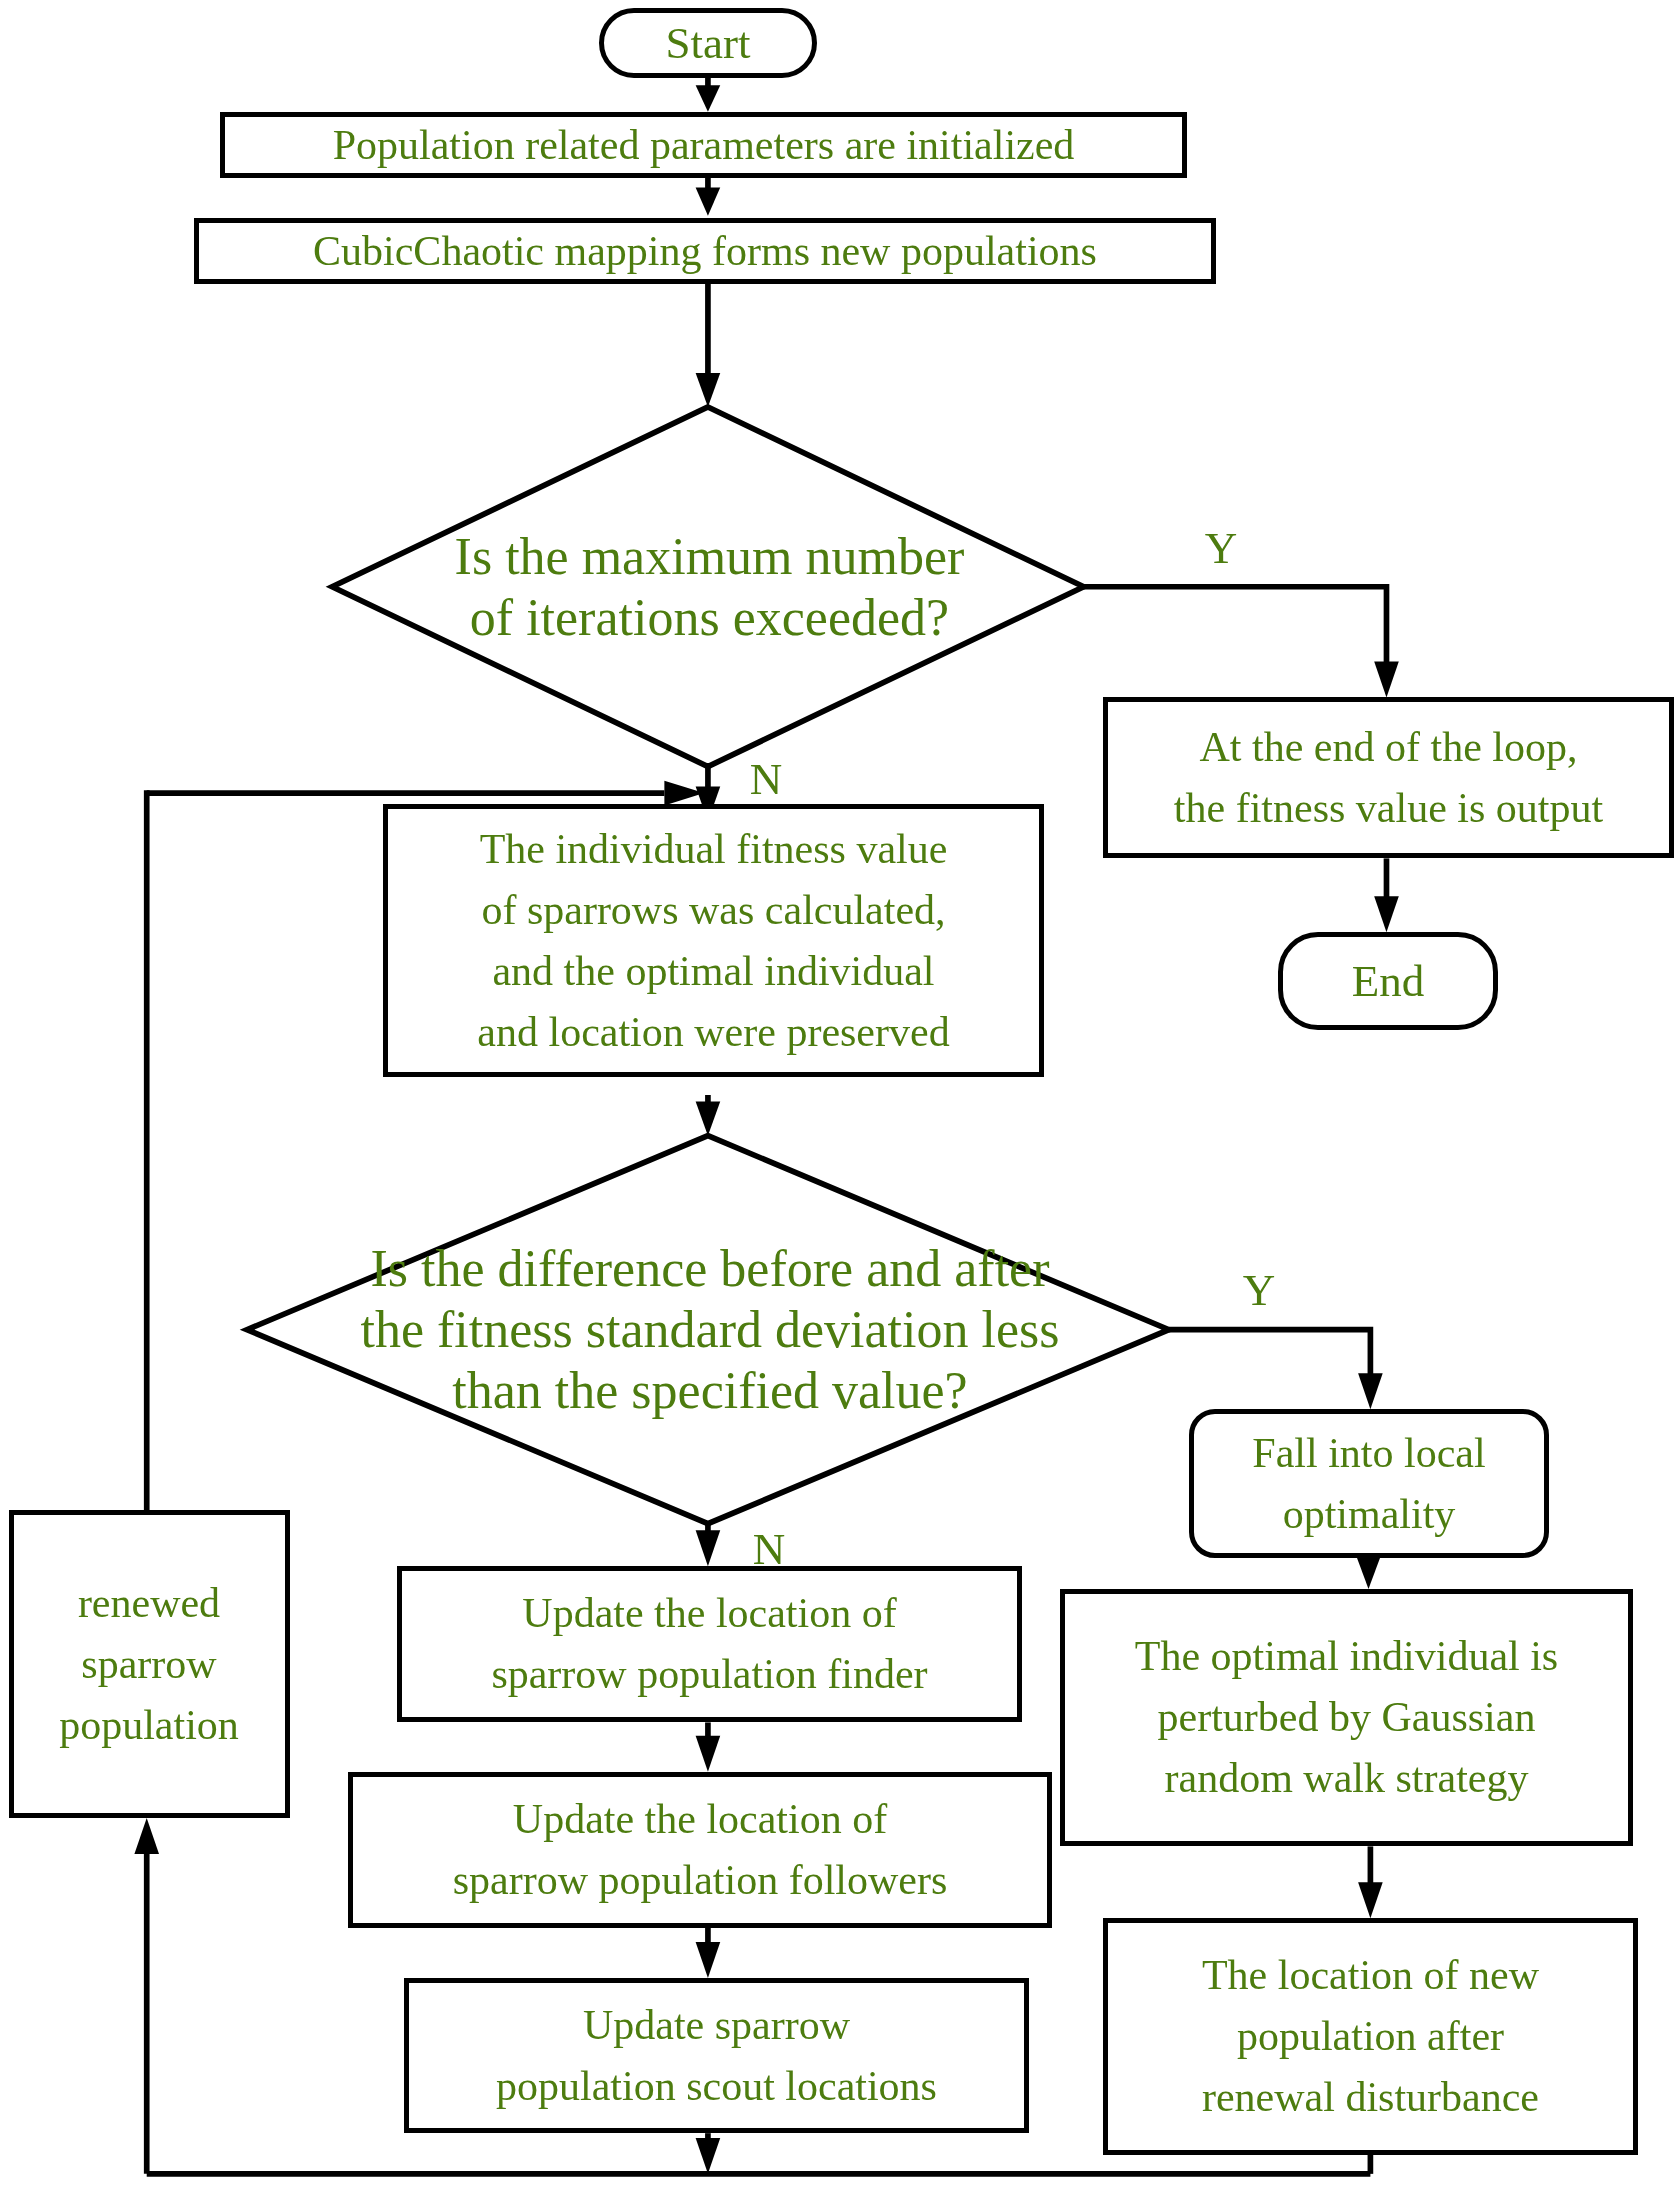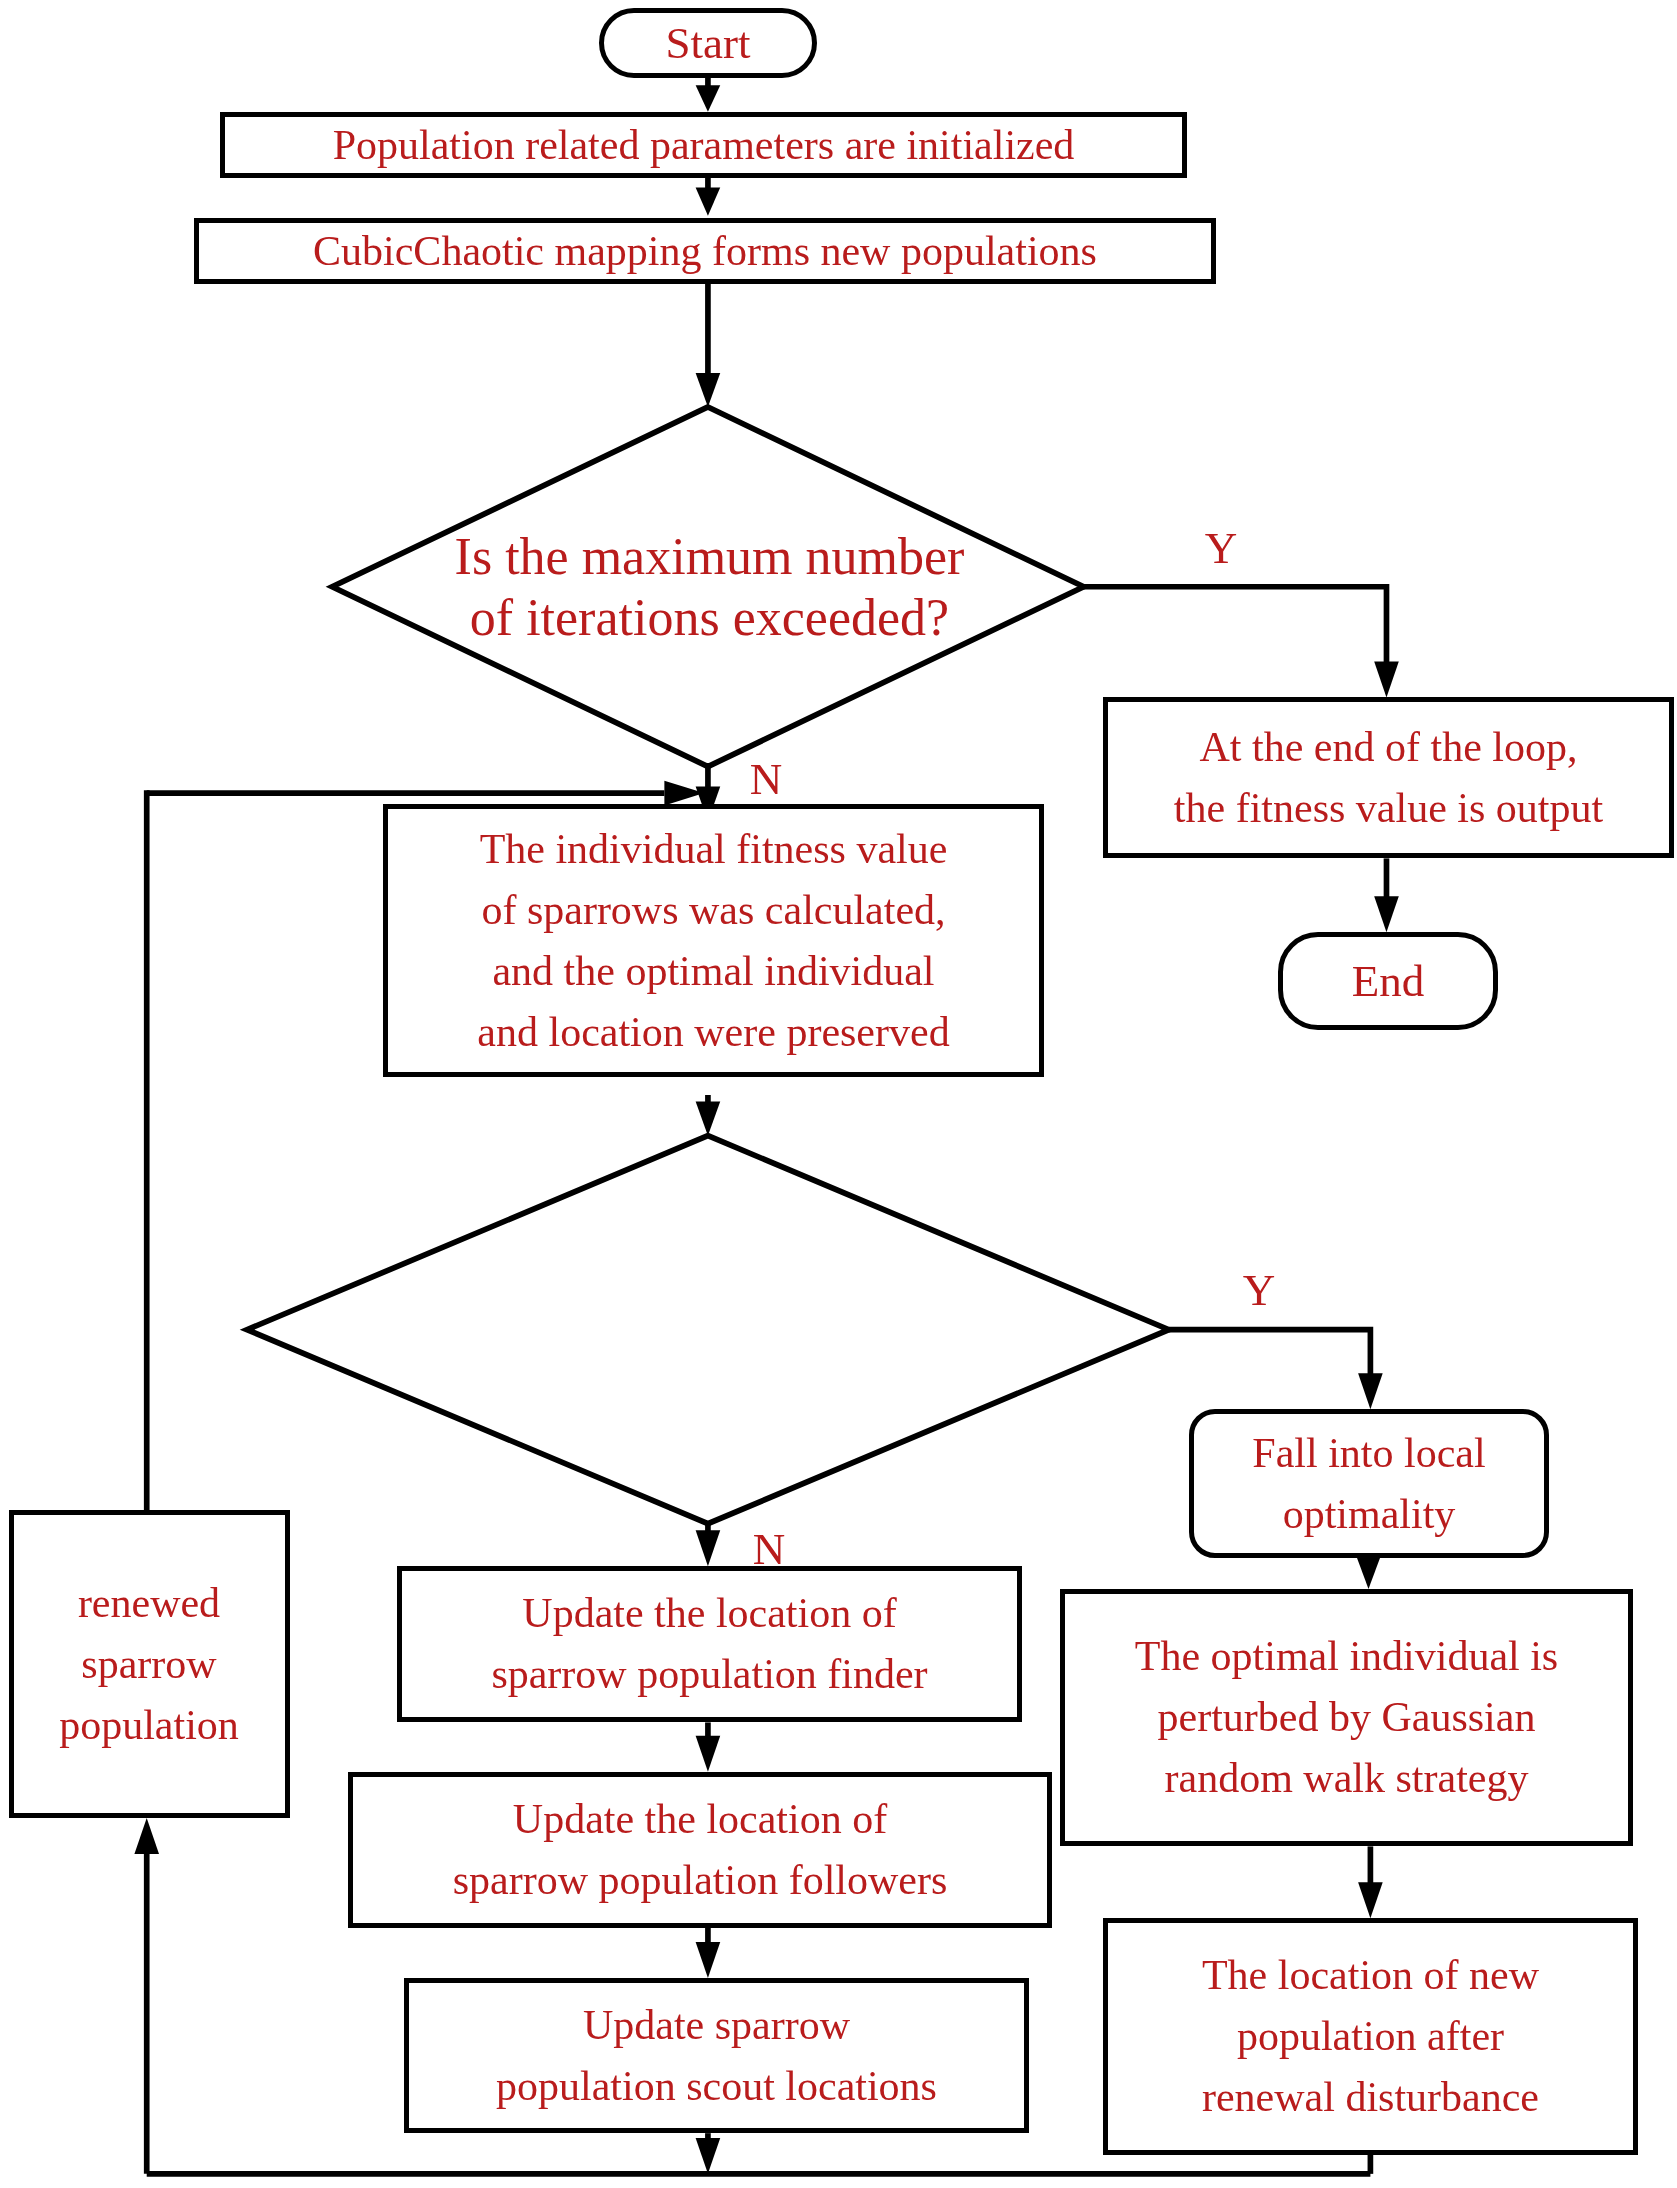--- a/index.html
+++ b/index.html
@@ -1,21 +1,21 @@
 <!DOCTYPE html>
 <html style="font-size:15px"><head>
 <meta charset="utf-8">
 <style>
   html, body { margin: 0; padding: 0; background: #ffffff; }
   .canvas {
     position: relative;
     width: 1678px;
     height: 2189px;
     background: #ffffff;
-    color: #b91c1c;
+    color: #4d7c0f;
     font-family: "Liberation Serif", "DejaVu Serif", serif;
     overflow: hidden;
   }
   .connectors {
     position: absolute;
     left: 0; top: 0;
     width: 1678px; height: 2189px;
   }
   .node {
     position: absolute;
@@ -160,20 +160,23 @@
 perturbed by Gaussian
 random walk strategy</div>
 
   <div class="node process" style="left:1103px; top:1918px; width:535px; height:237px;">The location of new
 population after
 renewal disturbance</div>
 
   <div class="decision-text" style="left:331px; top:522px; width:757px; height:129px;">Is the maximum number
 of iterations exceeded?</div>
 
+  <div class="decision-text" style="left:284px; top:1237px; width:852px; height:185px;">Is the difference before and after
+the fitness standard deviation less
+than the specified value?</div>
 
   <div class="edge-label" style="left:1188px; top:519px; width:66px; height:57px;">Y</div>
 
   <div class="edge-label" style="left:733px; top:750px; width:66px; height:57px;">N</div>
 
   <div class="edge-label" style="left:1226px; top:1261px; width:66px; height:57px;">Y</div>
 
   <div class="edge-label" style="left:736px; top:1520px; width:66px; height:57px;">N</div>
 
 </div>

